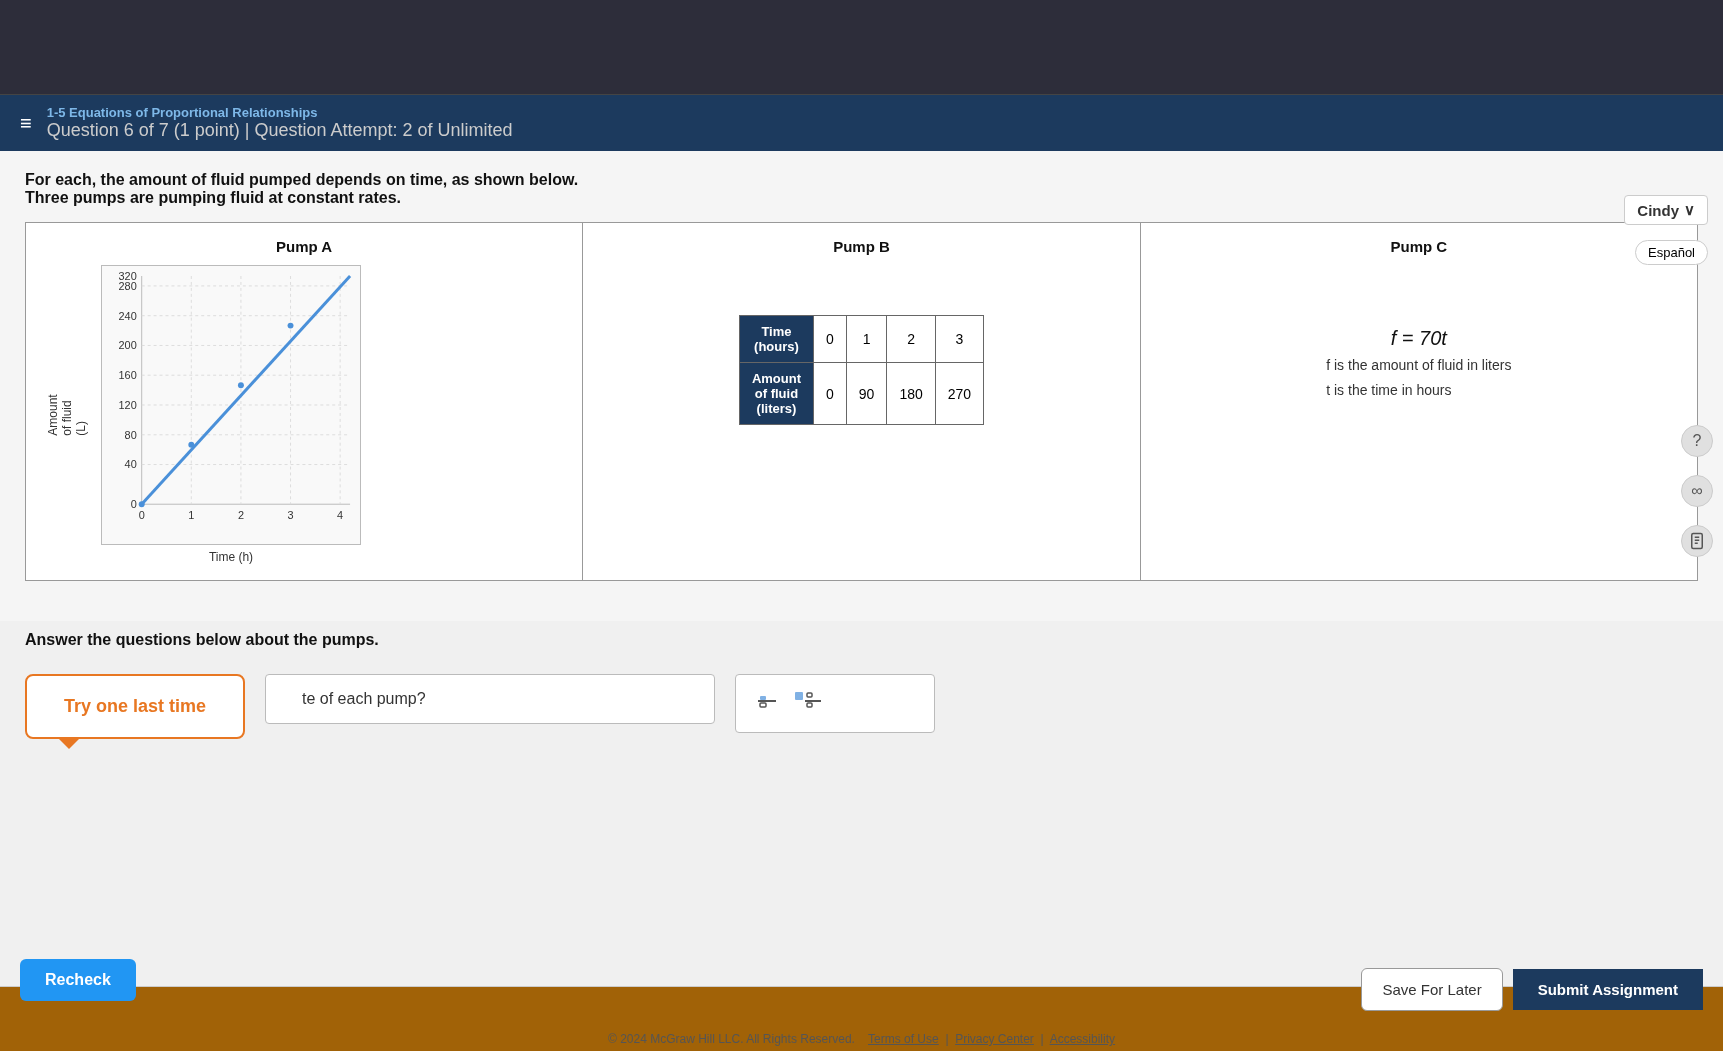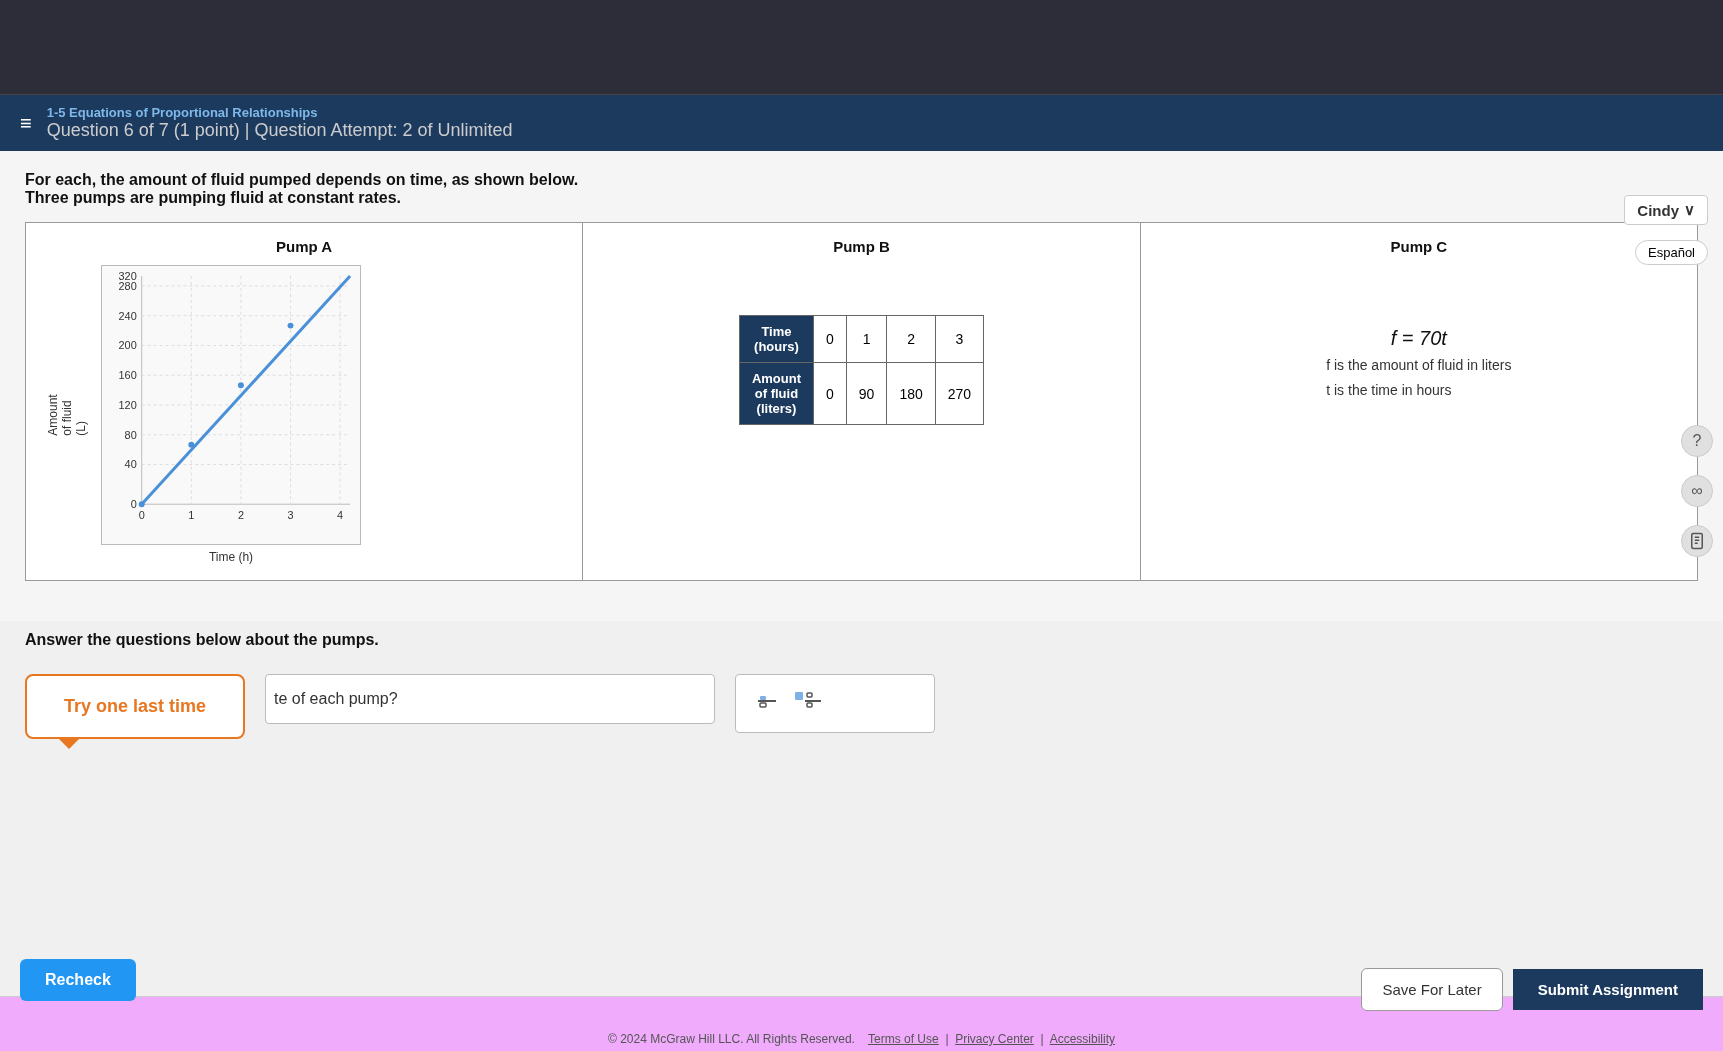--- a/index.html
+++ b/index.html
@@ -265,21 +265,21 @@
       height: 0;
       border-left: 12px solid transparent;
       border-right: 12px solid transparent;
       border-top: 12px solid #e87722;
     }
 
     .question-text-box {
       background: white;
       border: 1px solid #bbb;
       border-radius: 4px;
-      padding: 15px 8px;
+      padding: 15px 36px;
       font-size: 16px;
       color: #333;
       flex: 1;
       max-width: 450px;
     }
 
     .math-input-box {
       background: white;
       border: 1px solid #bbb;
       border-radius: 4px;
@@ -332,22 +332,22 @@
       color: white;
       border: none;
       border-radius: 0;
       padding: 12px 25px;
       font-size: 15px;
       font-weight: bold;
       cursor: pointer;
     }
 
     .bottom-bar {
-      background: #f0abfc;
-      height: 55px;
+      background: #a16207;
+      height: 65px;
       border-top: 1px solid #ccc;
       display: flex;
       align-items: center;
       justify-content: space-between;
       padding: 0 20px;
       position: absolute;
       bottom: 0;
       left: 0;
       right: 0;
     }

